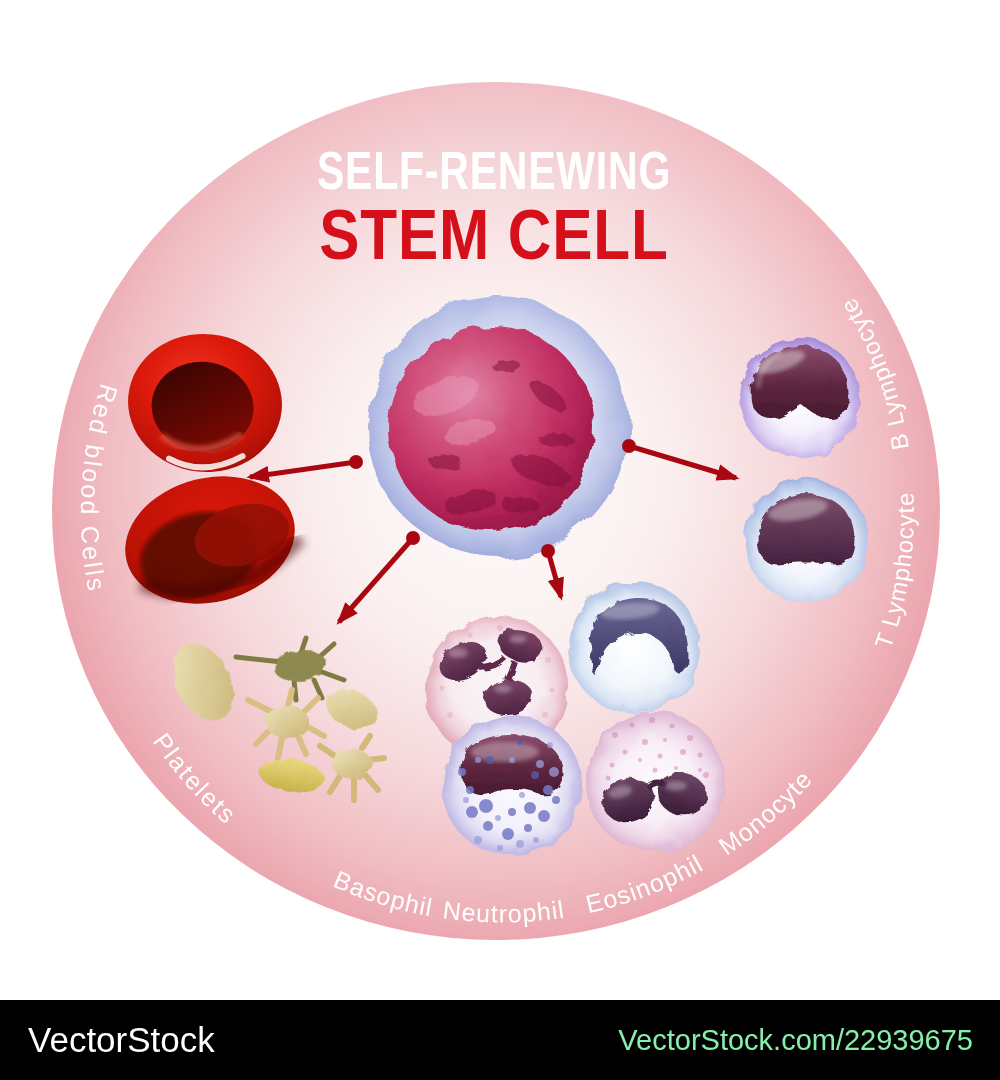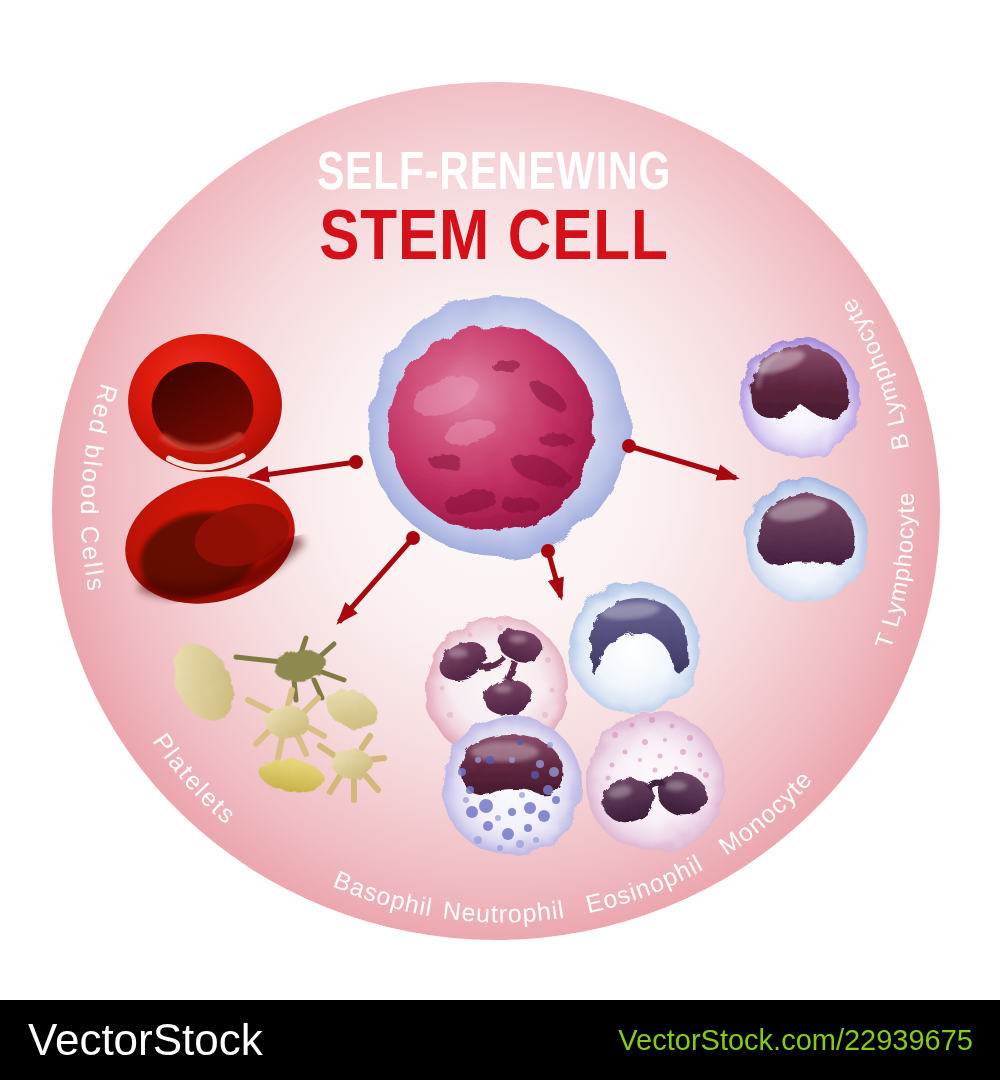--- a/index.html
+++ b/index.html
@@ -9,22 +9,22 @@
     background:radial-gradient(ellipse at 50% 46%,
       #fefbfb 0%, #fbf0f0 26%, #f6dadd 45%, #f0bcc2 62%, #e99ba5 76%, #e27f8c 87%, #dd6e7b 95%, #da6673 100%);}
   .overlay{position:absolute;left:0;top:0;width:1000px;height:1000px;}
   .title-wrap{position:absolute;left:0;top:0;width:988px;text-align:center;}
   .title1{position:absolute;left:0;top:139px;width:100%;font-size:54px;font-weight:bold;color:#ffffff;
     letter-spacing:1px;transform:scaleX(0.76);transform-origin:50% 50%;white-space:nowrap;}
   .title2{position:absolute;left:0;top:194px;width:100%;font-size:71px;font-weight:bold;color:#d5101b;
     letter-spacing:1px;transform:scaleX(0.85);transform-origin:50% 50%;white-space:nowrap;}
   .curved-label{fill:#ffffff;font-family:"Liberation Sans",sans-serif;}
   .bar{position:absolute;left:0;top:1000px;width:1000px;height:80px;background:#000000;}
-  .bar .brand{position:absolute;left:28px;top:0;height:80px;line-height:80px;color:#ffffff;font-size:44px;}
-  .bar .imgref{position:absolute;right:27px;top:0;height:80px;line-height:80px;color:#84cc16;font-size:29px;}
+  .bar .brand{position:absolute;left:28px;top:0;height:80px;line-height:80px;color:#ffffff;font-size:35px;}
+  .bar .imgref{position:absolute;right:27px;top:0;height:80px;line-height:80px;color:#86efac;font-size:29px;}
 </style>
 </head>
 <body>
 
 <div class="stage">
 
   <div class="big-circle"></div>
 
   <svg class="overlay" viewBox="0 0 1000 1000">
     <defs>

